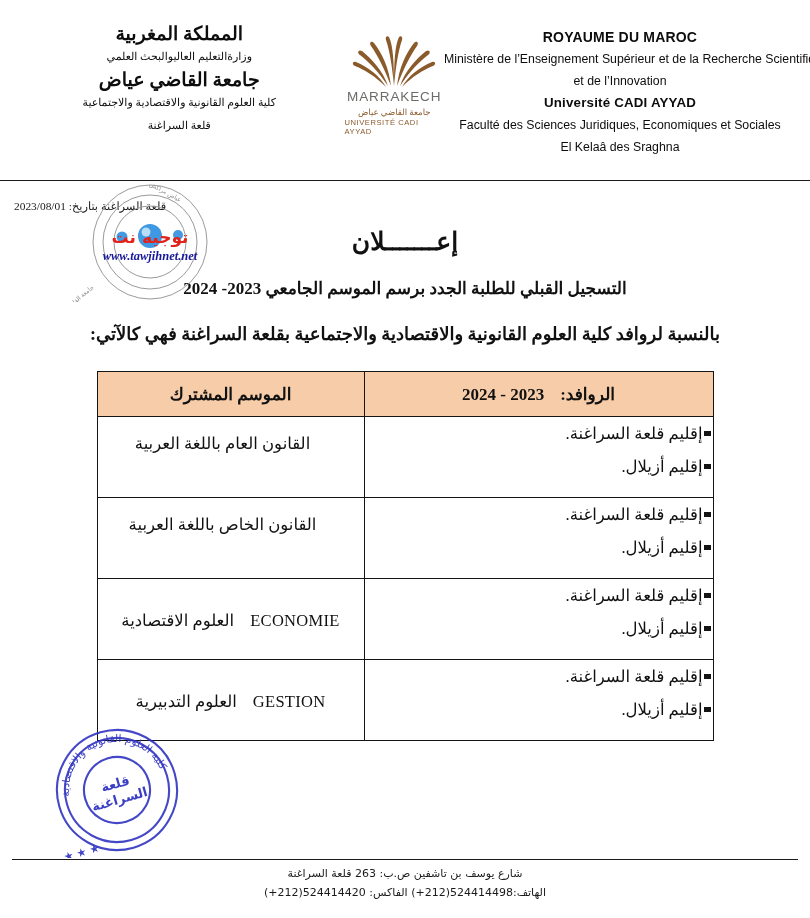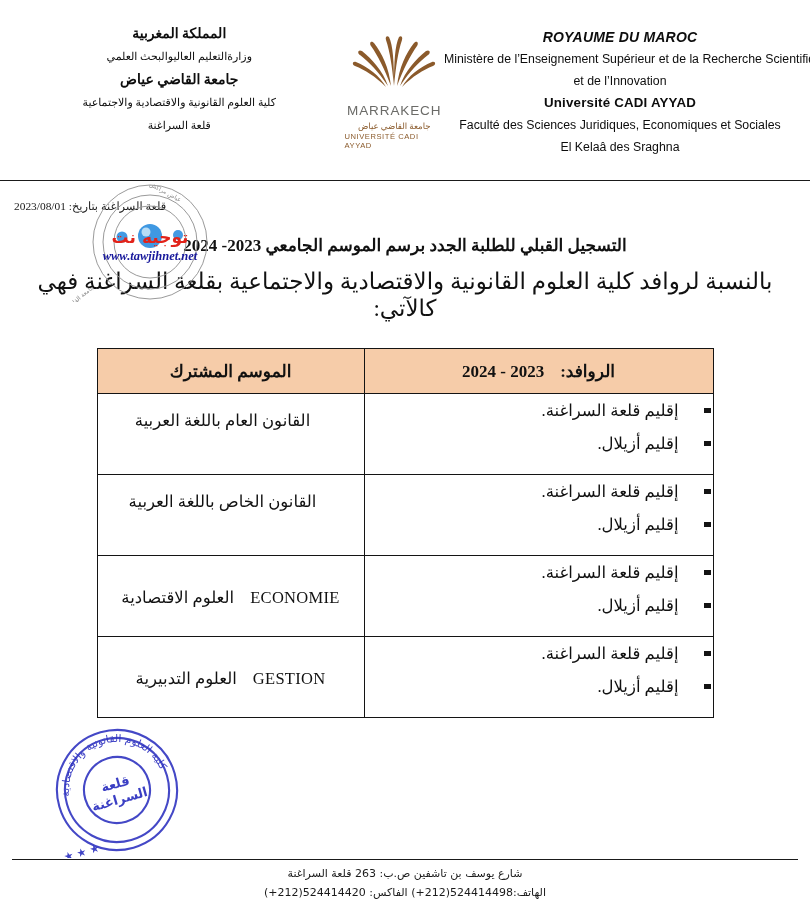--- a/index.html
+++ b/index.html
@@ -49,31 +49,30 @@
     color: #0d0d0d;
     white-space: nowrap;
   }
   .fr-line.bold {
     font-weight: 700;
     font-size: 13.3px;
     letter-spacing: .2px;
   }
   .fr-line.bold.big {
     font-size: 14px;
-    font-style: italic;
   }
   .ar-line {
     font-size: 11px;
     line-height: 23px;
     color: #0d0d0d;
     white-space: nowrap;
   }
   .ar-line.bold {
     font-weight: 700;
-    font-size: 14px;
+    font-size: 19px;
   }
 
   
   .logo-wrap {
     width: 106px;
     display: flex;
     flex-direction: column;
     align-items: center;
     padding-top: 14px;
   }
@@ -81,21 +80,21 @@
     width: 86px;
     height: 62px;
     position: relative;
   }
   .logo-name {
     font-family: "Liberation Sans", "DejaVu Sans", sans-serif;
     direction: ltr;
     font-size: 13.5px;
     letter-spacing: .9px;
     color: #6b6b68;
-    margin-top: 15px;
+    margin-top: 1px;
   }
   .logo-ar {
     font-size: 8.6px;
     color: #8a5a2b;
     margin-top: 3px;
     letter-spacing: .3px;
   }
   .logo-sub {
     font-family: "Liberation Sans", "DejaVu Sans", sans-serif;
     direction: ltr;
@@ -142,23 +141,23 @@
   }
   .main-title {
     text-align: center;
     font-size: 17px;
     font-weight: 700;
     margin-top: 22px;
     direction: rtl;
   }
   .sub-title {
     text-align: center;
-    font-size: 23px;
-    font-weight: 400;
-    margin-top: 12px;
+    font-size: 18px;
+    font-weight: 700;
+    margin-top: 24px;
     direction: rtl;
   }
 
   
   table.reg-table {
     margin: 26px auto 0 auto;
     border-collapse: collapse;
     width: 614px;
     direction: rtl;
     table-layout: fixed;
@@ -214,21 +213,21 @@
     padding: 10px 26px 10px 18px;
     font-size: 16.5px;
   }
   ul.raf-list {
     list-style: none;
     margin: 0;
     padding: 0;
   }
   ul.raf-list li {
     position: relative;
-    padding-right: 34px;
+    padding-right: 10px;
     line-height: 33px;
     white-space: nowrap;
   }
   ul.raf-list li::before {
     content: "";
     position: absolute;
     right: 2px;
     top: 14px;
     width: 7px;
     height: 5px;
@@ -313,20 +312,21 @@
 
 <div class="rule top"></div>
 
 <div class="date-line">
   <span class="lbl">قلعة السراغنة بتاريخ:</span>
   <span>2023/08/01</span>
 </div>
 
 <div class="doc-body">
 
+  <div class="announce">إعـــــــلان</div>
   <div class="main-title">التسجيل القبلي للطلبة الجدد برسم الموسم الجامعي 2023- 2024</div>
   <div class="sub-title">بالنسبة لروافد كلية العلوم القانونية والاقتصادية والاجتماعية بقلعة السراغنة فهي كالآتي:</div>
 
   <table class="reg-table">
     <thead>
       <tr>
         <th class="col-raf">
           <div class="th-inner th-raf-inner">
             <span>الروافد:</span>
             <span>2023  -  2024</span>

